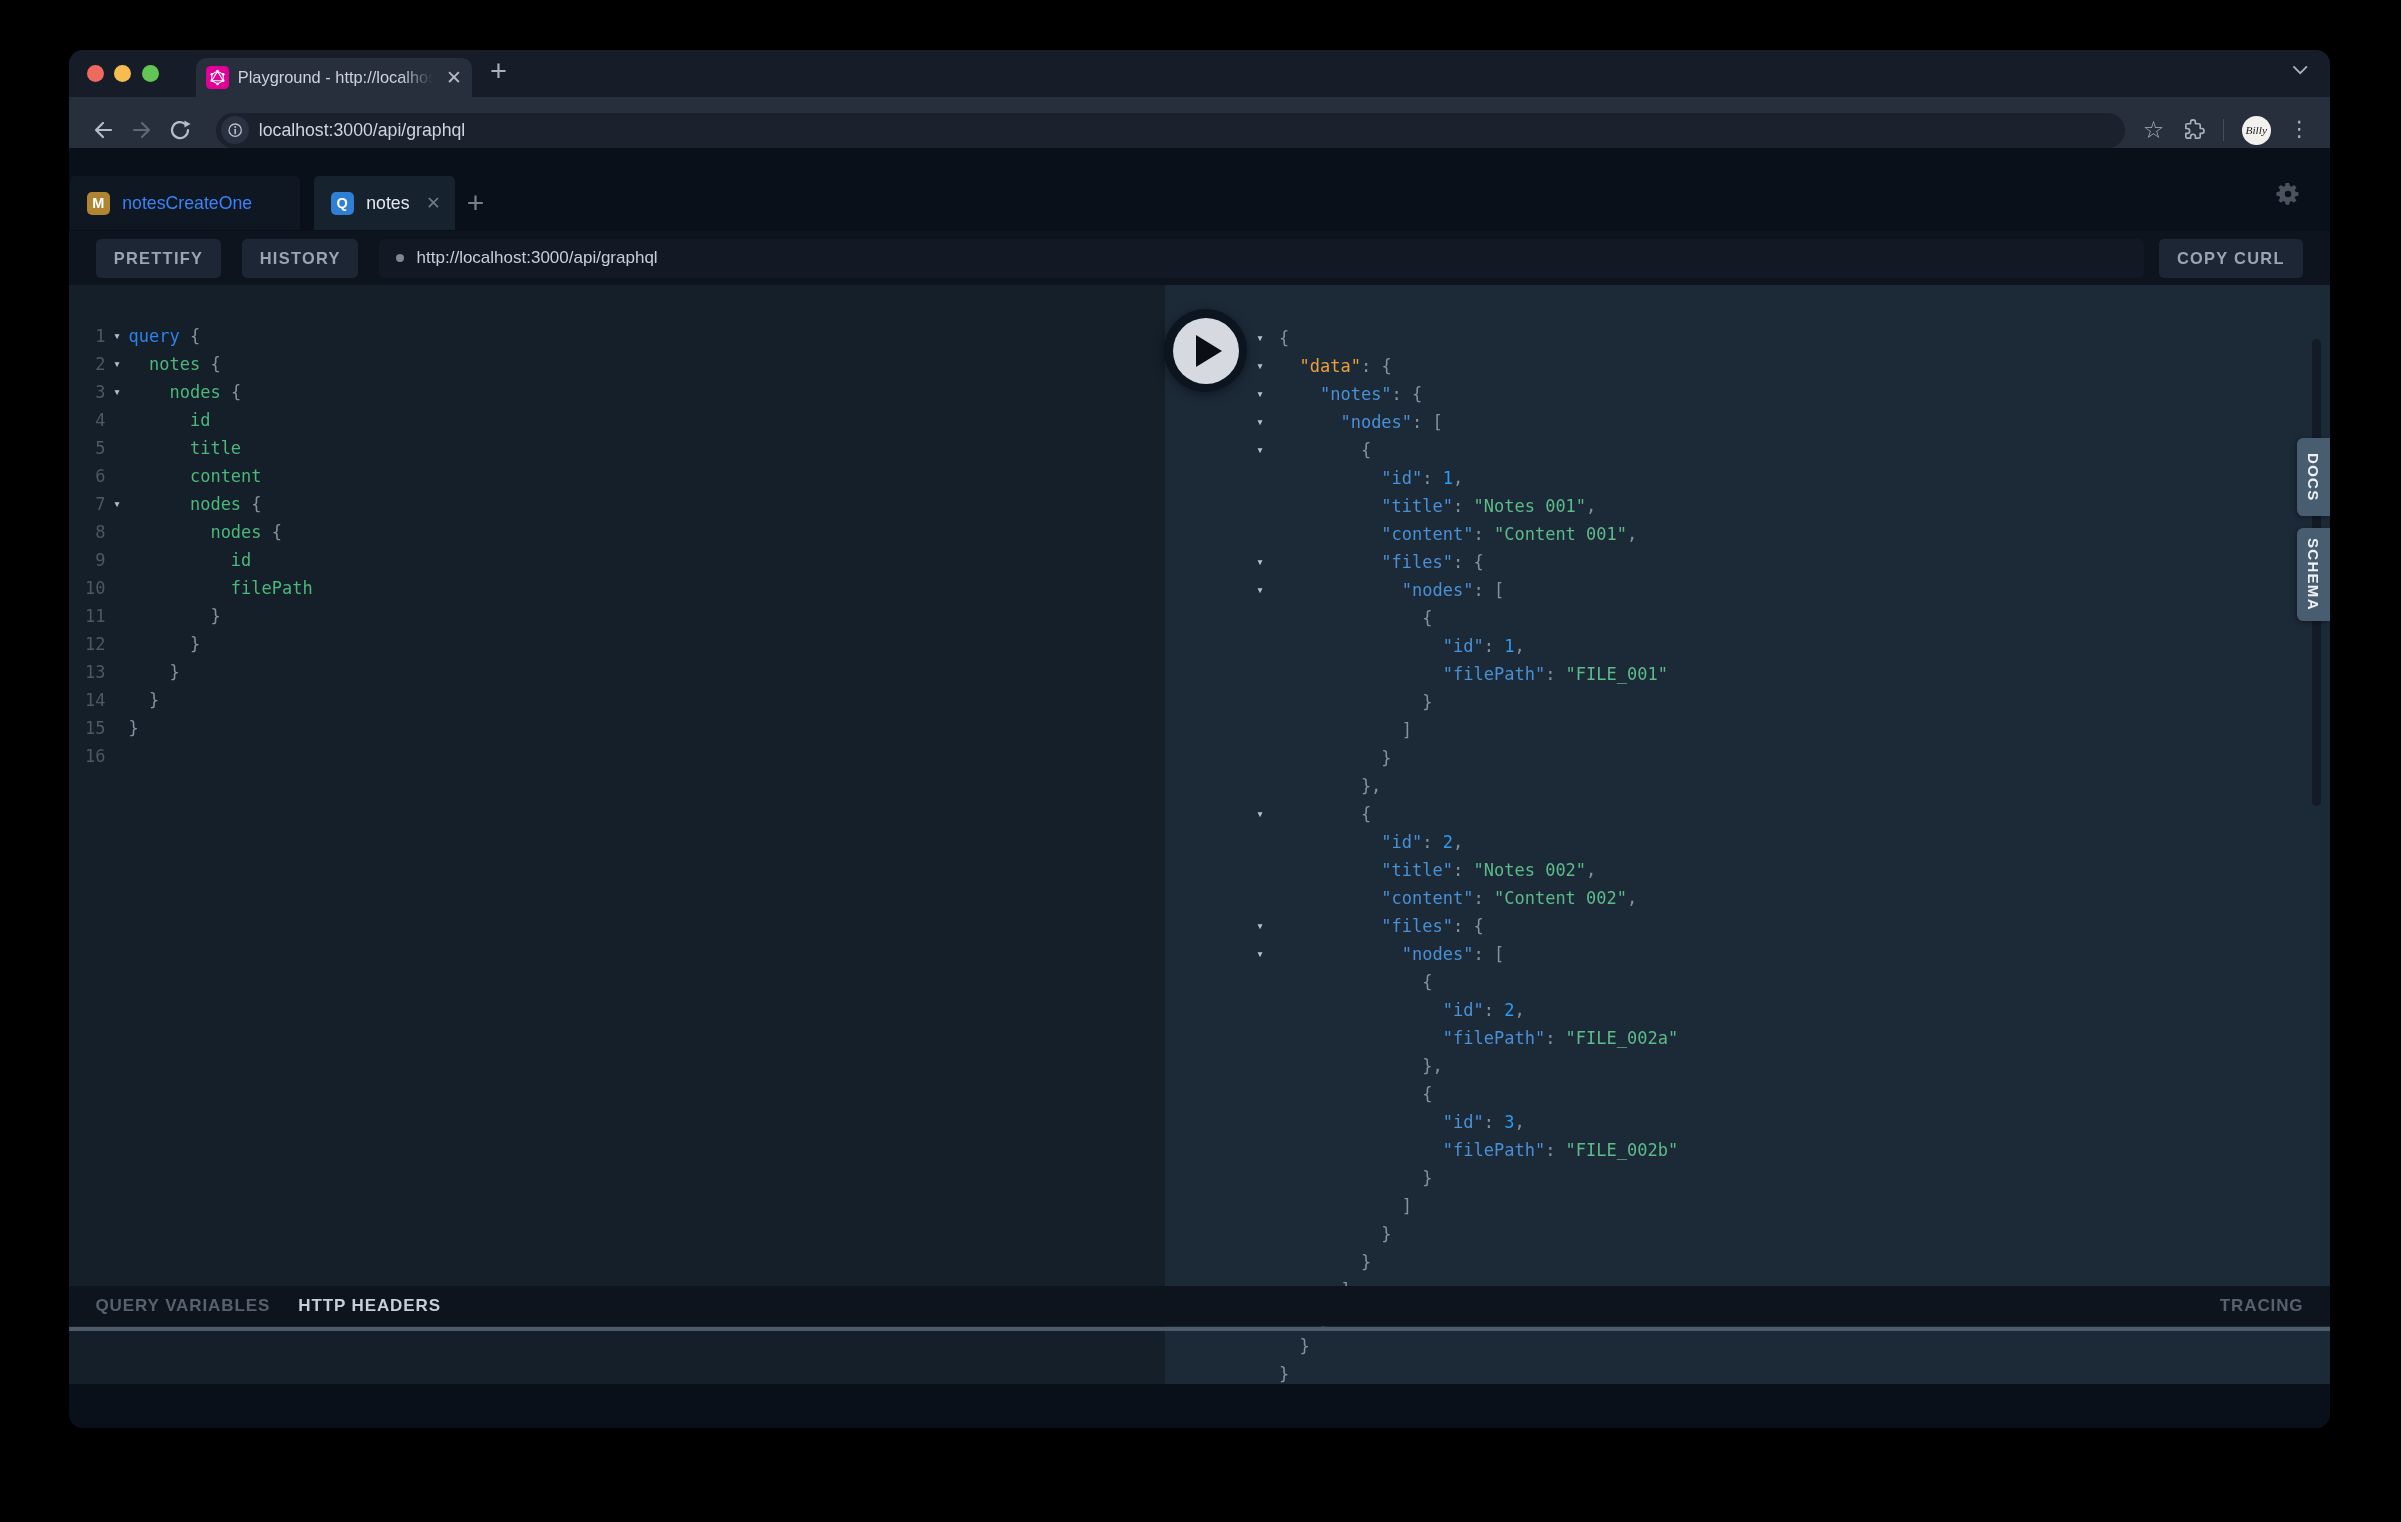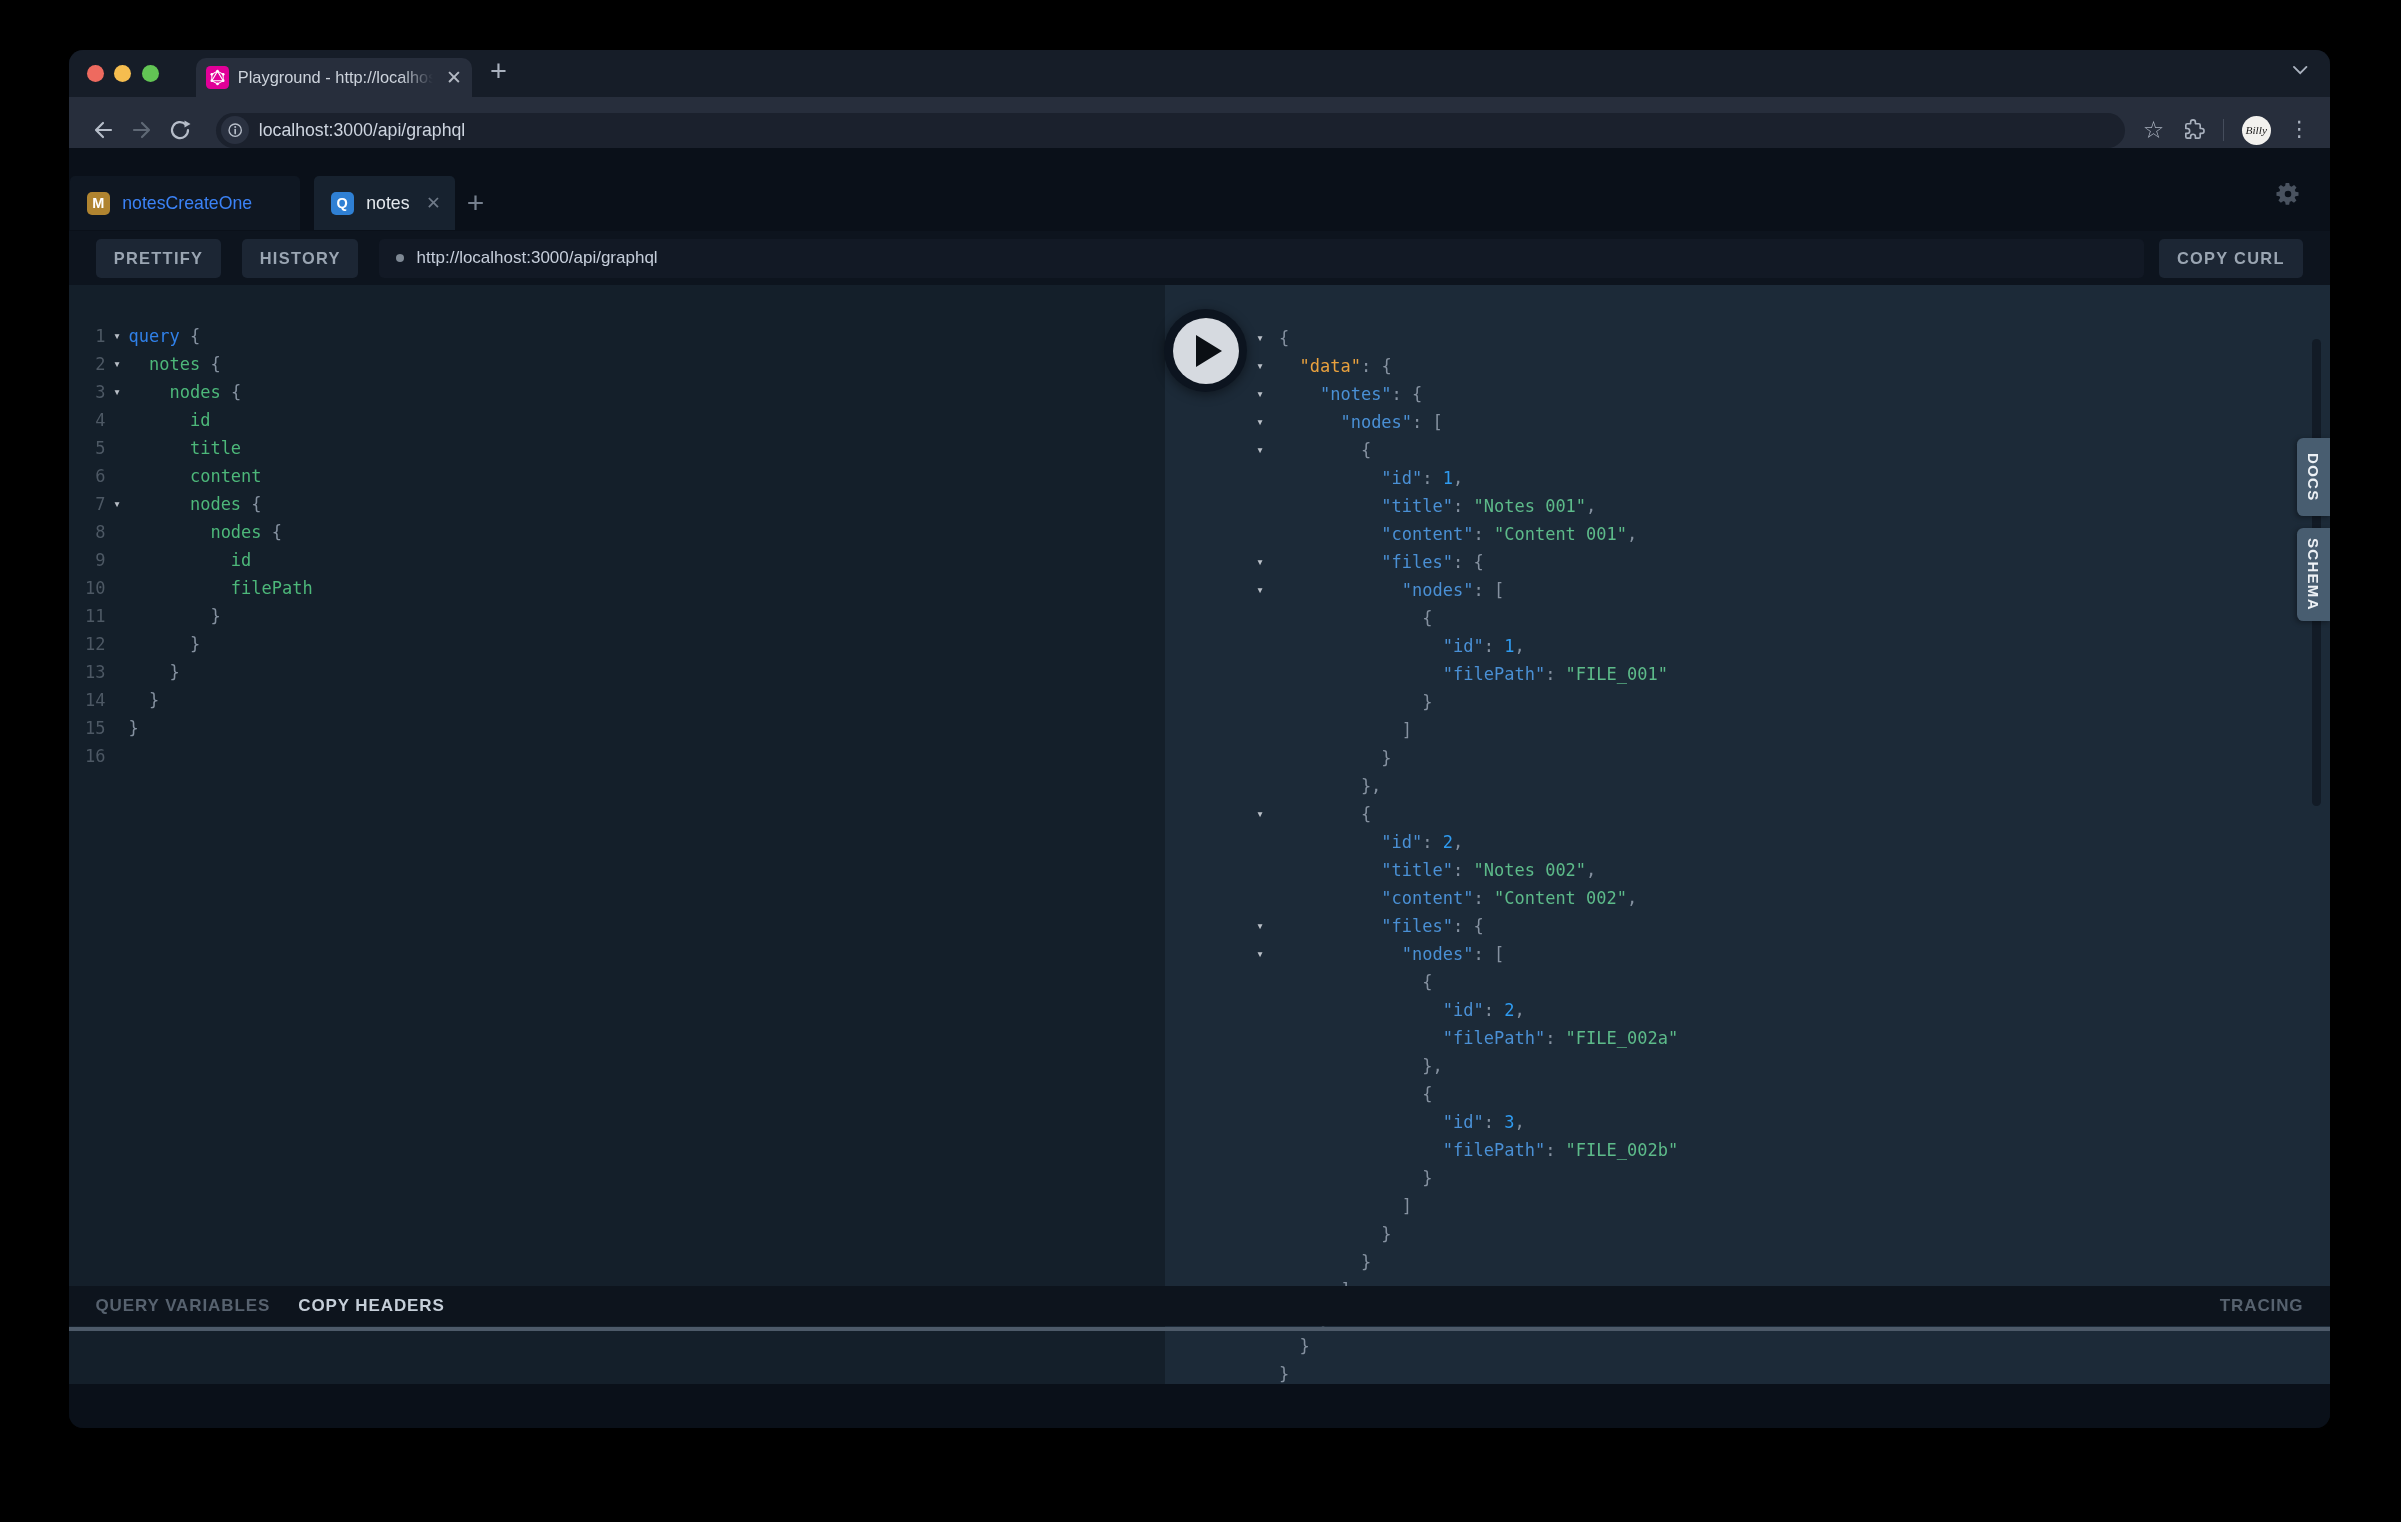--- a/index.html
+++ b/index.html
@@ -449,21 +449,21 @@
             <div class="play-tri"></div>
           </div>
         </div>
       </div>
 
       <div class="side-tab docs">DOCS</div>
       <div class="side-tab schema">SCHEMA</div>
 
       <div class="pg-bottom">
         <div class="dim">QUERY VARIABLES</div>
-        <div class="bright">COPY HEADERS</div>
+        <div class="bright">HTTP HEADERS</div>
         <div class="dim tracing">TRACING</div>
       </div>
       <div class="pg-strip"></div>
     </div>
 
   </div>
 </div>
 
 
 </body></html>

